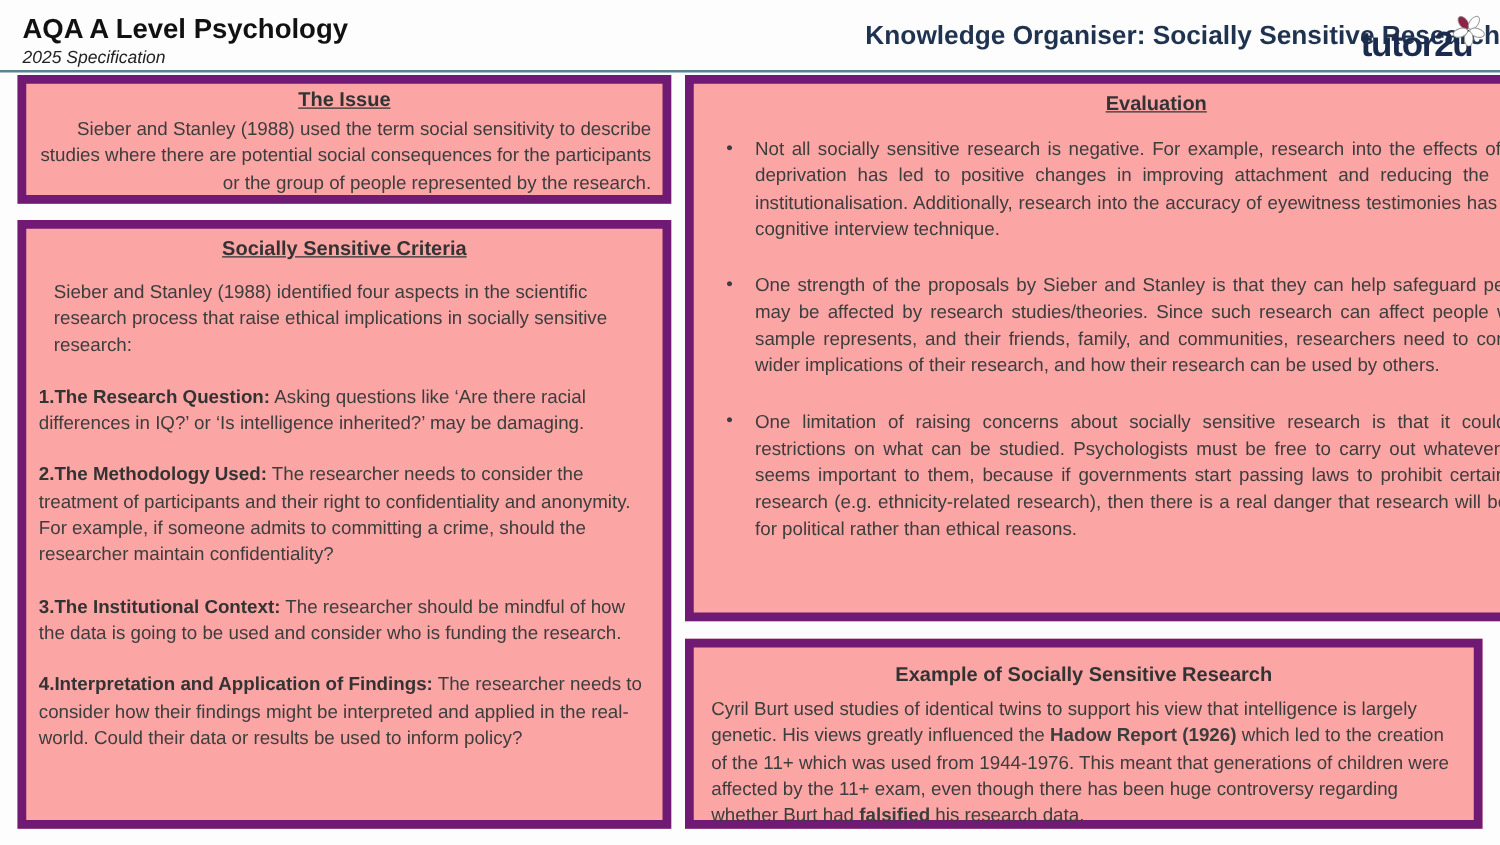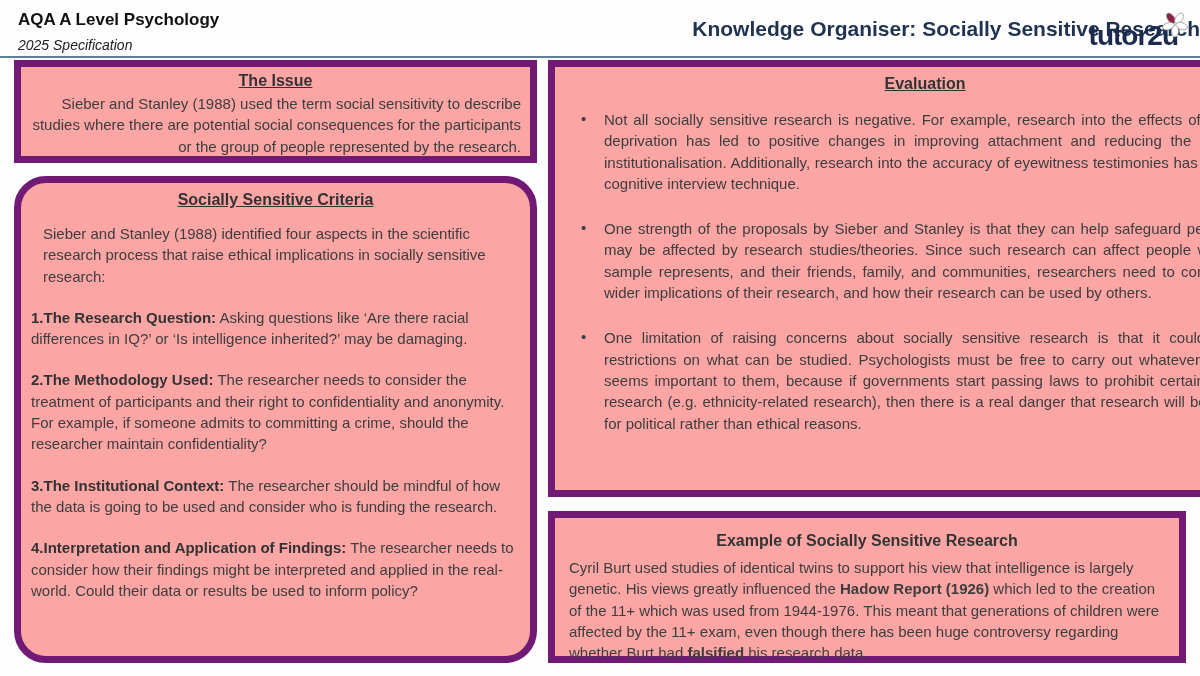--- a/index.html
+++ b/index.html
@@ -3,33 +3,33 @@
 <meta charset="utf-8">
 <style>
   html,body{margin:0;padding:0;}
   body{
     width:1200px;height:676px;position:relative;overflow:hidden;
     background:#fdfdfd;
     font-family:"Liberation Sans", sans-serif;
     color:#3d3d3d;
   }
   
-  .course{position:absolute;left:18px;top:10px;font-size:17px;font-weight:bold;color:#111;}
+  .course{position:absolute;left:18px;top:10px;font-size:22px;font-weight:bold;color:#111;}
   .spec{position:absolute;left:18px;top:37px;font-size:14px;font-style:italic;color:#222;}
   .main-title{position:absolute;left:0;right:0;top:17px;text-align:right;
     font-size:21px;font-weight:bold;color:#1f3350;}
   .logo{position:absolute;right:22px;top:10px;font-size:28px;font-weight:bold;color:#1b2b4d;letter-spacing:-1px;margin-top:10px;}
   .logo .flower{position:absolute;right:-10px;top:-9px;}
   .header-rule{position:absolute;left:0;top:56px;width:1200px;height:2px;background:#5d8292;}
   
   .box{position:absolute;border:7px solid #701a75;background:#fca5a5;box-sizing:border-box;}
   .box-title{font-weight:bold;text-align:center;text-decoration:underline;font-size:16px;color:#333;}
   .box-title.no-underline{text-decoration:none;}
   #issue-box{left:14px;top:60px;width:523px;height:103px;padding:5px 9px;}
-  #criteria-box{left:14px;top:176px;width:523px;height:487px;padding:8px 10px;border-radius:32px;}
+  #criteria-box{left:14px;top:176px;width:523px;height:487px;padding:8px 10px;}
   #evaluation-box{left:548px;top:60px;width:754px;height:437px;padding:8px 0;}
   #example-box{left:548px;top:511px;width:638px;height:152px;padding:14px 14px;}
   .body-text{font-size:15px;line-height:1.42;color:#3d3d3d;}
   #issue-box .body-text{margin-top:3px;text-align:right;}
   #criteria-box .intro{margin-top:14px;margin-left:12px;}
   .criteria-item{margin-top:20px;}
   .criteria-item .lead{font-weight:bold;color:#333;}
   
   .bullet-list{margin-top:16px;padding:0 30px 0 22px;}
   .bullet-row{position:relative;padding-left:27px;margin-bottom:24px;

